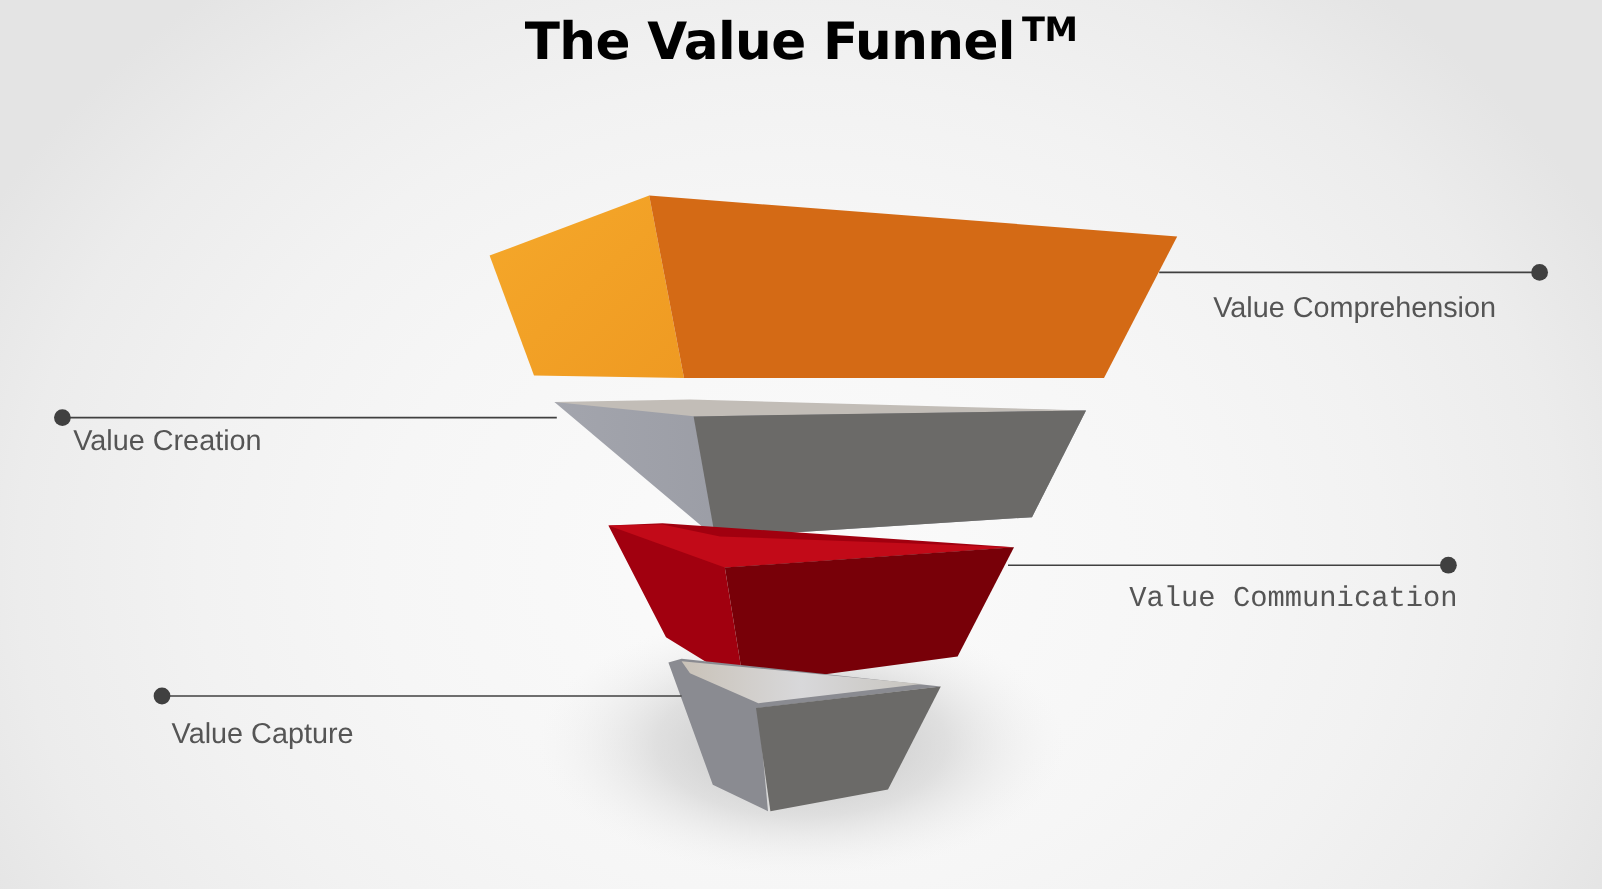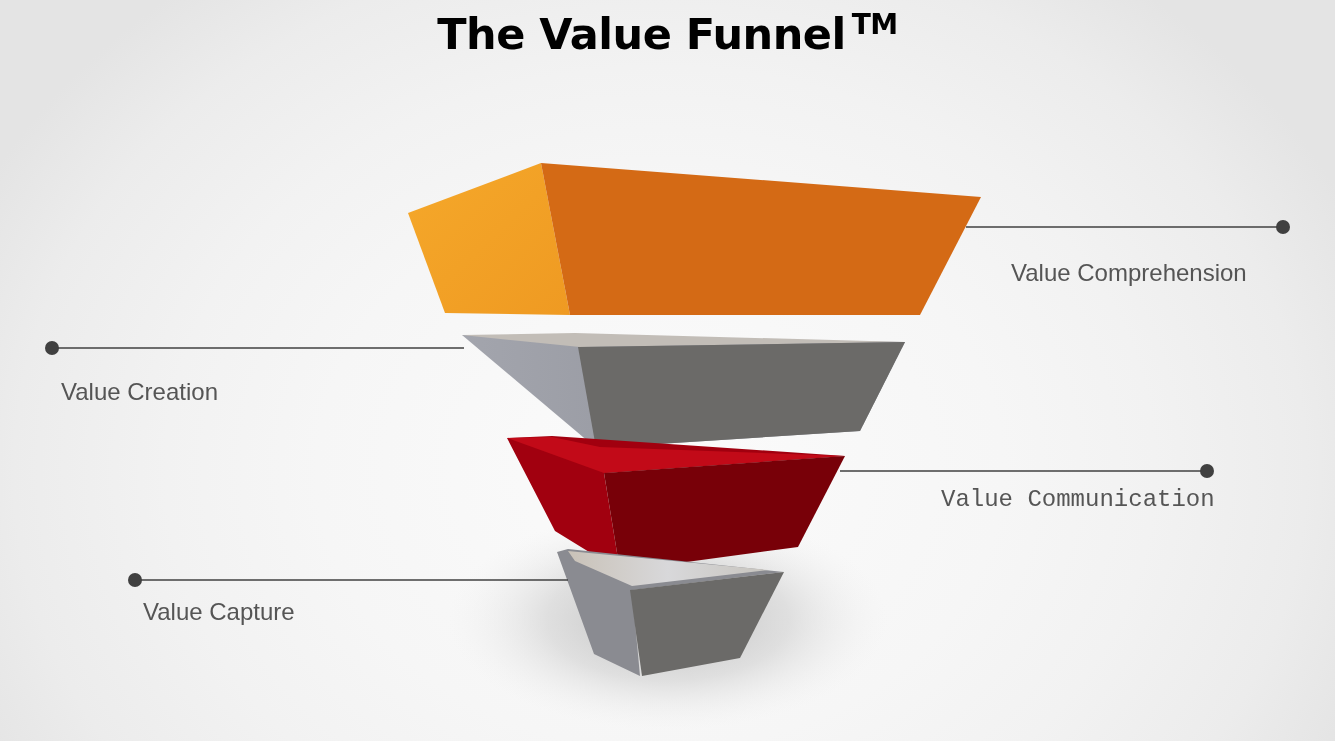--- a/index.html
+++ b/index.html
@@ -86,18 +86,18 @@
     <g>
       <line x1="840" y1="471" x2="1207" y2="471" stroke="#404040" stroke-width="1.3"></line>
       <circle cx="1207" cy="471" r="7" fill="#404040"></circle>
     </g>
     <g>
       <line x1="135" y1="580" x2="568" y2="580" stroke="#404040" stroke-width="1.3"></line>
       <circle cx="135" cy="580" r="7" fill="#404040"></circle>
     </g>
   </svg>
 
-  <div class="label" style="left:1011px; top:259px;">Value Comprehension</div>
-  <div class="label" style="left:61px; top:378px;text-align:center;">Value Creation</div>
+  <div class="label" style="left:1011px; top:243px;">Value Comprehension</div>
+  <div class="label" style="left:61px; top:354px;text-align:center;">Value Creation</div>
   <div class="label" style="left:941px; top:486px;font-family:Liberation Mono, monospace;">Value Communication</div>
   <div class="label" style="left:143px; top:598px;">Value Capture</div>
 
 </div>
 
 </body></html>

